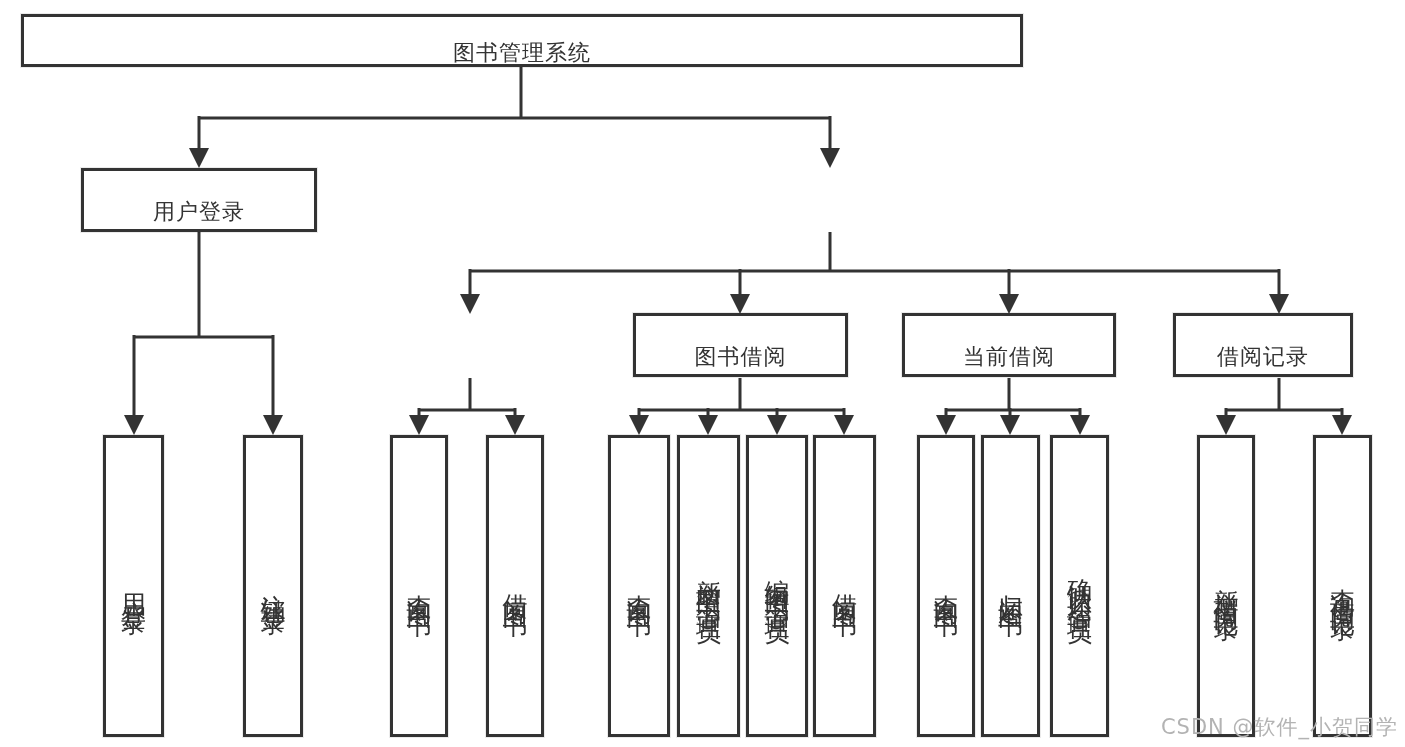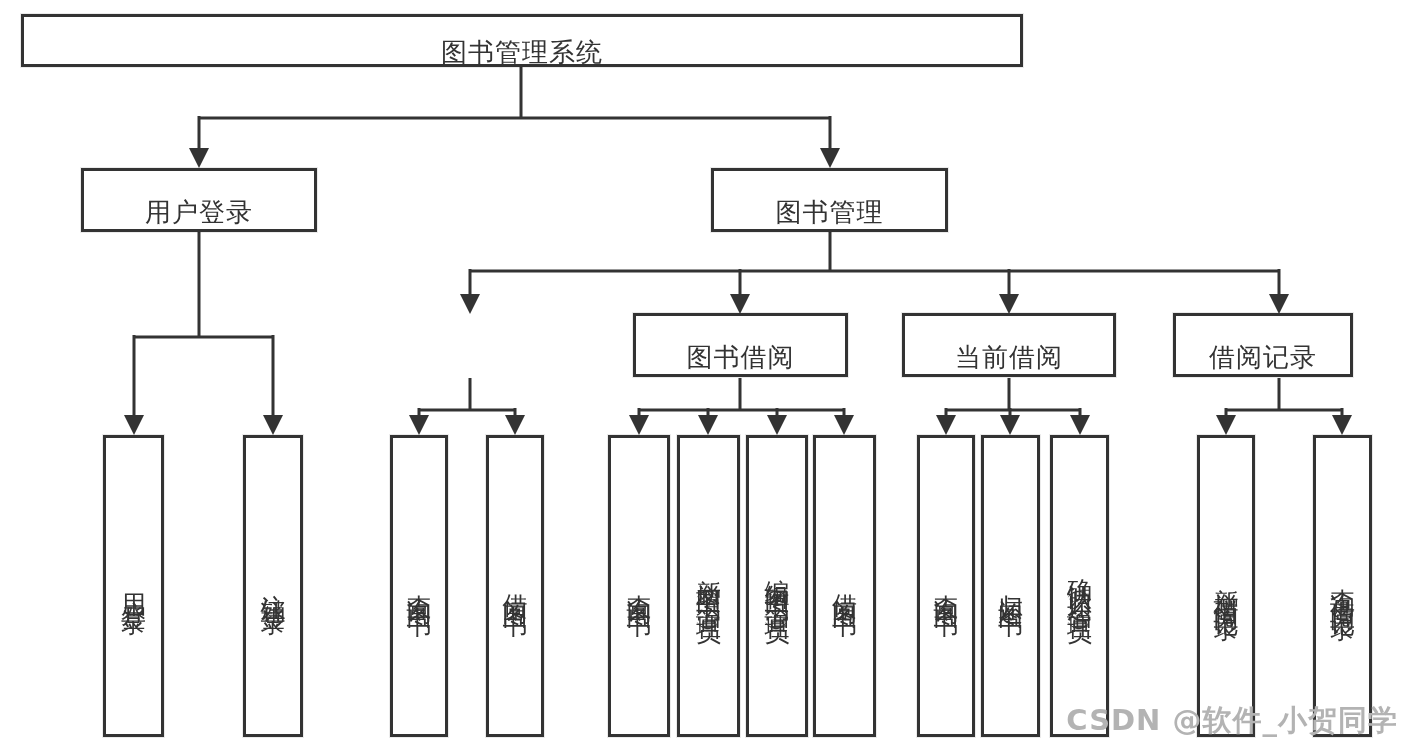--- a/index.html
+++ b/index.html
@@ -38,41 +38,40 @@
     align-items: center;
     justify-content: center;
     z-index: 2;
     box-shadow: 0 0 0 1px rgba(0,0,0,0.08);
   }
   .node .lbl {
     color: var(--text, #333333);
     white-space: nowrap;
   }
   .node.h .lbl {
-    font-size: 26px;
+    font-size: 22px;
     letter-spacing: 1px;
     margin-top: 24px;
   }
   .node.v .lbl {
     writing-mode: vertical-rl;
     text-orientation: mixed;
     font-size: 25px;
     letter-spacing: 6px;
     white-space: normal;
     max-height: 295px;
   }
   .watermark {
     position: absolute;
     right: 7px;
     bottom: 6px;
-    font-size: 29px;
+    font-size: 21px;
     color: var(--wm, #b3b3b3);
     z-index: 5;
     letter-spacing: 1px;
-    font-weight: bold;
   }
 </style>
 </head>
 <body>
 
 <div class="canvas">
 
   <svg class="connectors" viewBox="0 0 1405 747" xmlns="http://www.w3.org/2000/svg">
 
     <path d="M521 67 V118 M199 118 H830 M199 116 V152 M830 116 V152"></path>
@@ -108,23 +107,20 @@
     <polygon points="1216,415 1236,415 1226,435"></polygon>
     <polygon points="1332,415 1352,415 1342,435"></polygon>
   </svg>
 
   <div class="node h" style="left:21px;top:14px;width:1002px;height:53px">
     <span class="lbl">图书管理系统</span>
   </div>
 
   <div class="node h" style="left:81px;top:168px;width:236px;height:64px">
     <span class="lbl">用户登录</span>
-  </div>
-  <div class="node h" style="left:711px;top:168px;width:237px;height:64px">
-    <span class="lbl">图书管理</span>
   </div>
 
   <div class="node v" style="left:103px;top:435px;width:61px;height:302px">
     <span class="lbl">用户登录</span>
   </div>
   <div class="node v" style="left:243px;top:435px;width:60px;height:302px">
     <span class="lbl">注销登录</span>
   </div>
 
   <div class="node h" style="left:633px;top:313px;width:215px;height:64px">

